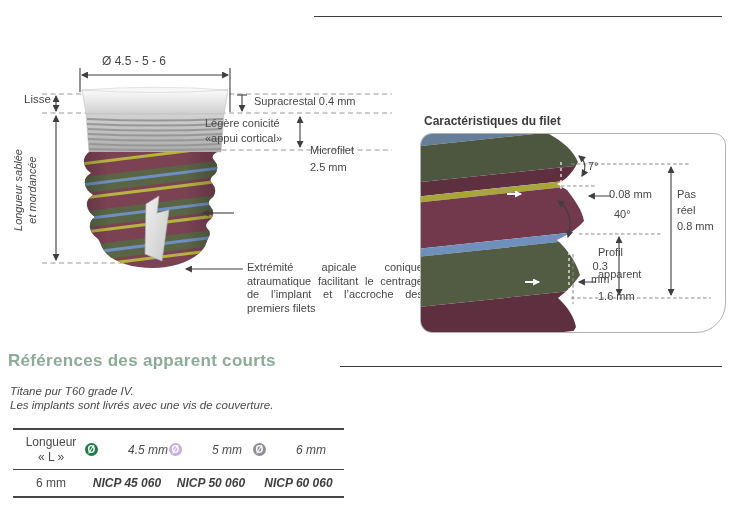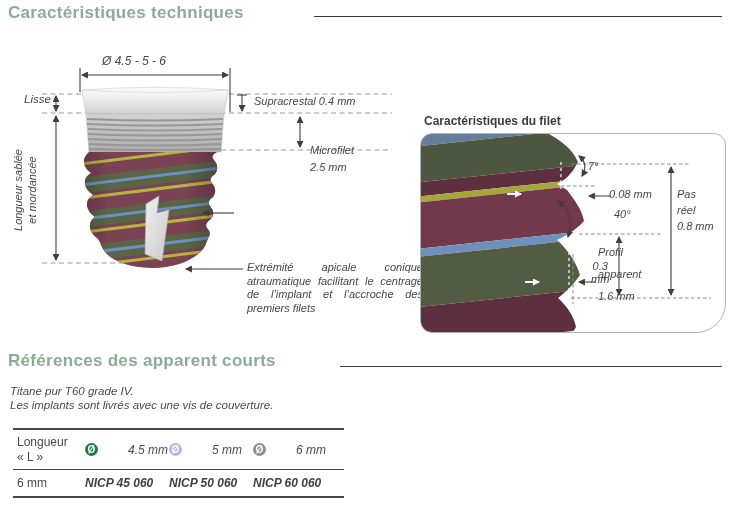--- a/index.html
+++ b/index.html
@@ -7,38 +7,38 @@
   .page {
     position:relative; width:746px; height:517px; background:#ffffff;
     font-family:"Liberation Sans", sans-serif; color:#4a4a4a; overflow:hidden;
   }
   .sec-title {
     position:absolute; font-weight:bold; font-size:17px; color:#8dab99;
     letter-spacing:.3px; white-space:nowrap;
   }
   .sec-line { position:absolute; border-top:1.6px solid #3c3c3c; height:0; }
   .lbl {
-    position:absolute; font-style:italic; font-size:11px; color:#474747;
+    position:absolute; font-size:11px; color:#474747;
     line-height:13.5px; white-space:pre-line;
   }
   .lbl.big { font-size:12px; }
   .rot {
     position:absolute; left:-39px; top:176px; width:130px; height:28px;
     transform:rotate(-90deg); text-align:center; font-style:italic;
     font-size:11px; color:#474747; line-height:13.5px; white-space:pre-line;
   }
   .box-title { position:absolute; font-weight:bold; font-size:12px; color:#3c3c3c; }
   .thread-box {
     position:absolute; left:420px; top:133px; width:306px; height:200px;
     border:1px solid #b3b3b3; border-radius:12px 12px 30px 12px;
     overflow:hidden; background:#fff;
   }
   .note { position:absolute; font-style:italic; font-size:11.5px; color:#4a4a4a; }
   .refs-table { position:absolute; left:13px; top:428px; width:331px;
-    border-top:2.5px solid #474747; border-bottom:2.5px solid #474747; }
+    border-top:2.5px solid #474747; border-bottom:2.5px solid #474747;text-align:center; }
   .tr { display:flex; align-items:center; }
   .tr.head { height:40px; border-bottom:1.5px solid #474747; }
   .tr.data { height:26px; }
   .td { font-size:12px; color:#4a4a4a; }
   .td.c1 { width:72px; padding-left:4px; }
   .td.c2 { width:84px; } .td.c3 { width:84px; } .td.c4 { width:91px; }
   .preline { white-space:pre-line; line-height:15px; }
   .dcell { display:flex; align-items:center; gap:6px; }
   .dia {
     display:inline-flex; align-items:center; justify-content:center;
@@ -47,21 +47,20 @@
   }
   .dlabel { font-style:italic;margin-left:24px; }
   .refcode { font-weight:bold; font-style:italic; color:#3f3f3f; }
   svg { position:absolute; display:block; }
 </style>
 </head>
 <body>
 
 <div class="page">
 
-  <div class="sec-title" style="left:8px; top:3px;">Caractéristiques techniques</div>
   <div class="sec-line" style="left:314px; top:16px; width:408px;"></div>
 
   <svg style="left:0; top:48px;" width="420" height="292" viewBox="0 0 420 292">
     <defs>
       <marker id="arr1" viewBox="0 0 10 10" refX="8.5" refY="5" markerWidth="9" markerHeight="7" orient="auto-start-reverse" markerUnits="userSpaceOnUse">
         <path d="M0,0 L10,5 L0,10 Z" fill="#3f3f3f"></path>
       </marker>
       <linearGradient id="gradCollar" x1="0" y1="0" x2="0" y2="1">
         <stop offset="0" stop-color="#fbfbfb"></stop>
           <stop offset="1" stop-color="#cfcfcf"></stop>
@@ -137,20 +136,22 @@
       <line x1="234" y1="165" x2="203" y2="165" marker-end="url(#arr1)"></line>
       <line x1="243" y1="221" x2="186" y2="221" marker-end="url(#arr1)"></line>
     </g>
   </svg>
 
   <div class="lbl big" style="left:102px; top:55px;">Ø 4.5 - 5 - 6</div>
   <div class="lbl" style="left:12px; top:93px; font-size:11.5px;margin-left:12px;">Lisse</div>
   <div class="rot">Longueur sablée
 et mordancée</div>
   <div class="lbl" style="left:254px; top:95px;">Supracrestal 0.4 mm</div>
+  <div class="lbl" style="left:205px; top:116px; line-height:14.5px;">Légère conicité
+«appui cortical»</div>
   <div class="lbl" style="left:310px; top:117px; line-height:17px;margin-top:25px;">Microfilet
 2.5 mm</div>
   <div class="lbl" style="left:247px; top:261px; width:176px; text-align:justify; white-space:normal;">Extrémité apicale conique atraumatique facilitant le centrage de l’implant et l’accroche des premiers filets</div>
 
   <div class="box-title" style="left:424px; top:114px;">Caractéristiques du filet</div>
 
   <div class="thread-box">
     <svg style="left:0; top:0;" width="304" height="198" viewBox="0 0 304 198">
       <defs>
         <marker id="arr2" viewBox="0 0 10 10" refX="8.5" refY="5" markerWidth="9" markerHeight="7" orient="auto-start-reverse" markerUnits="userSpaceOnUse">

